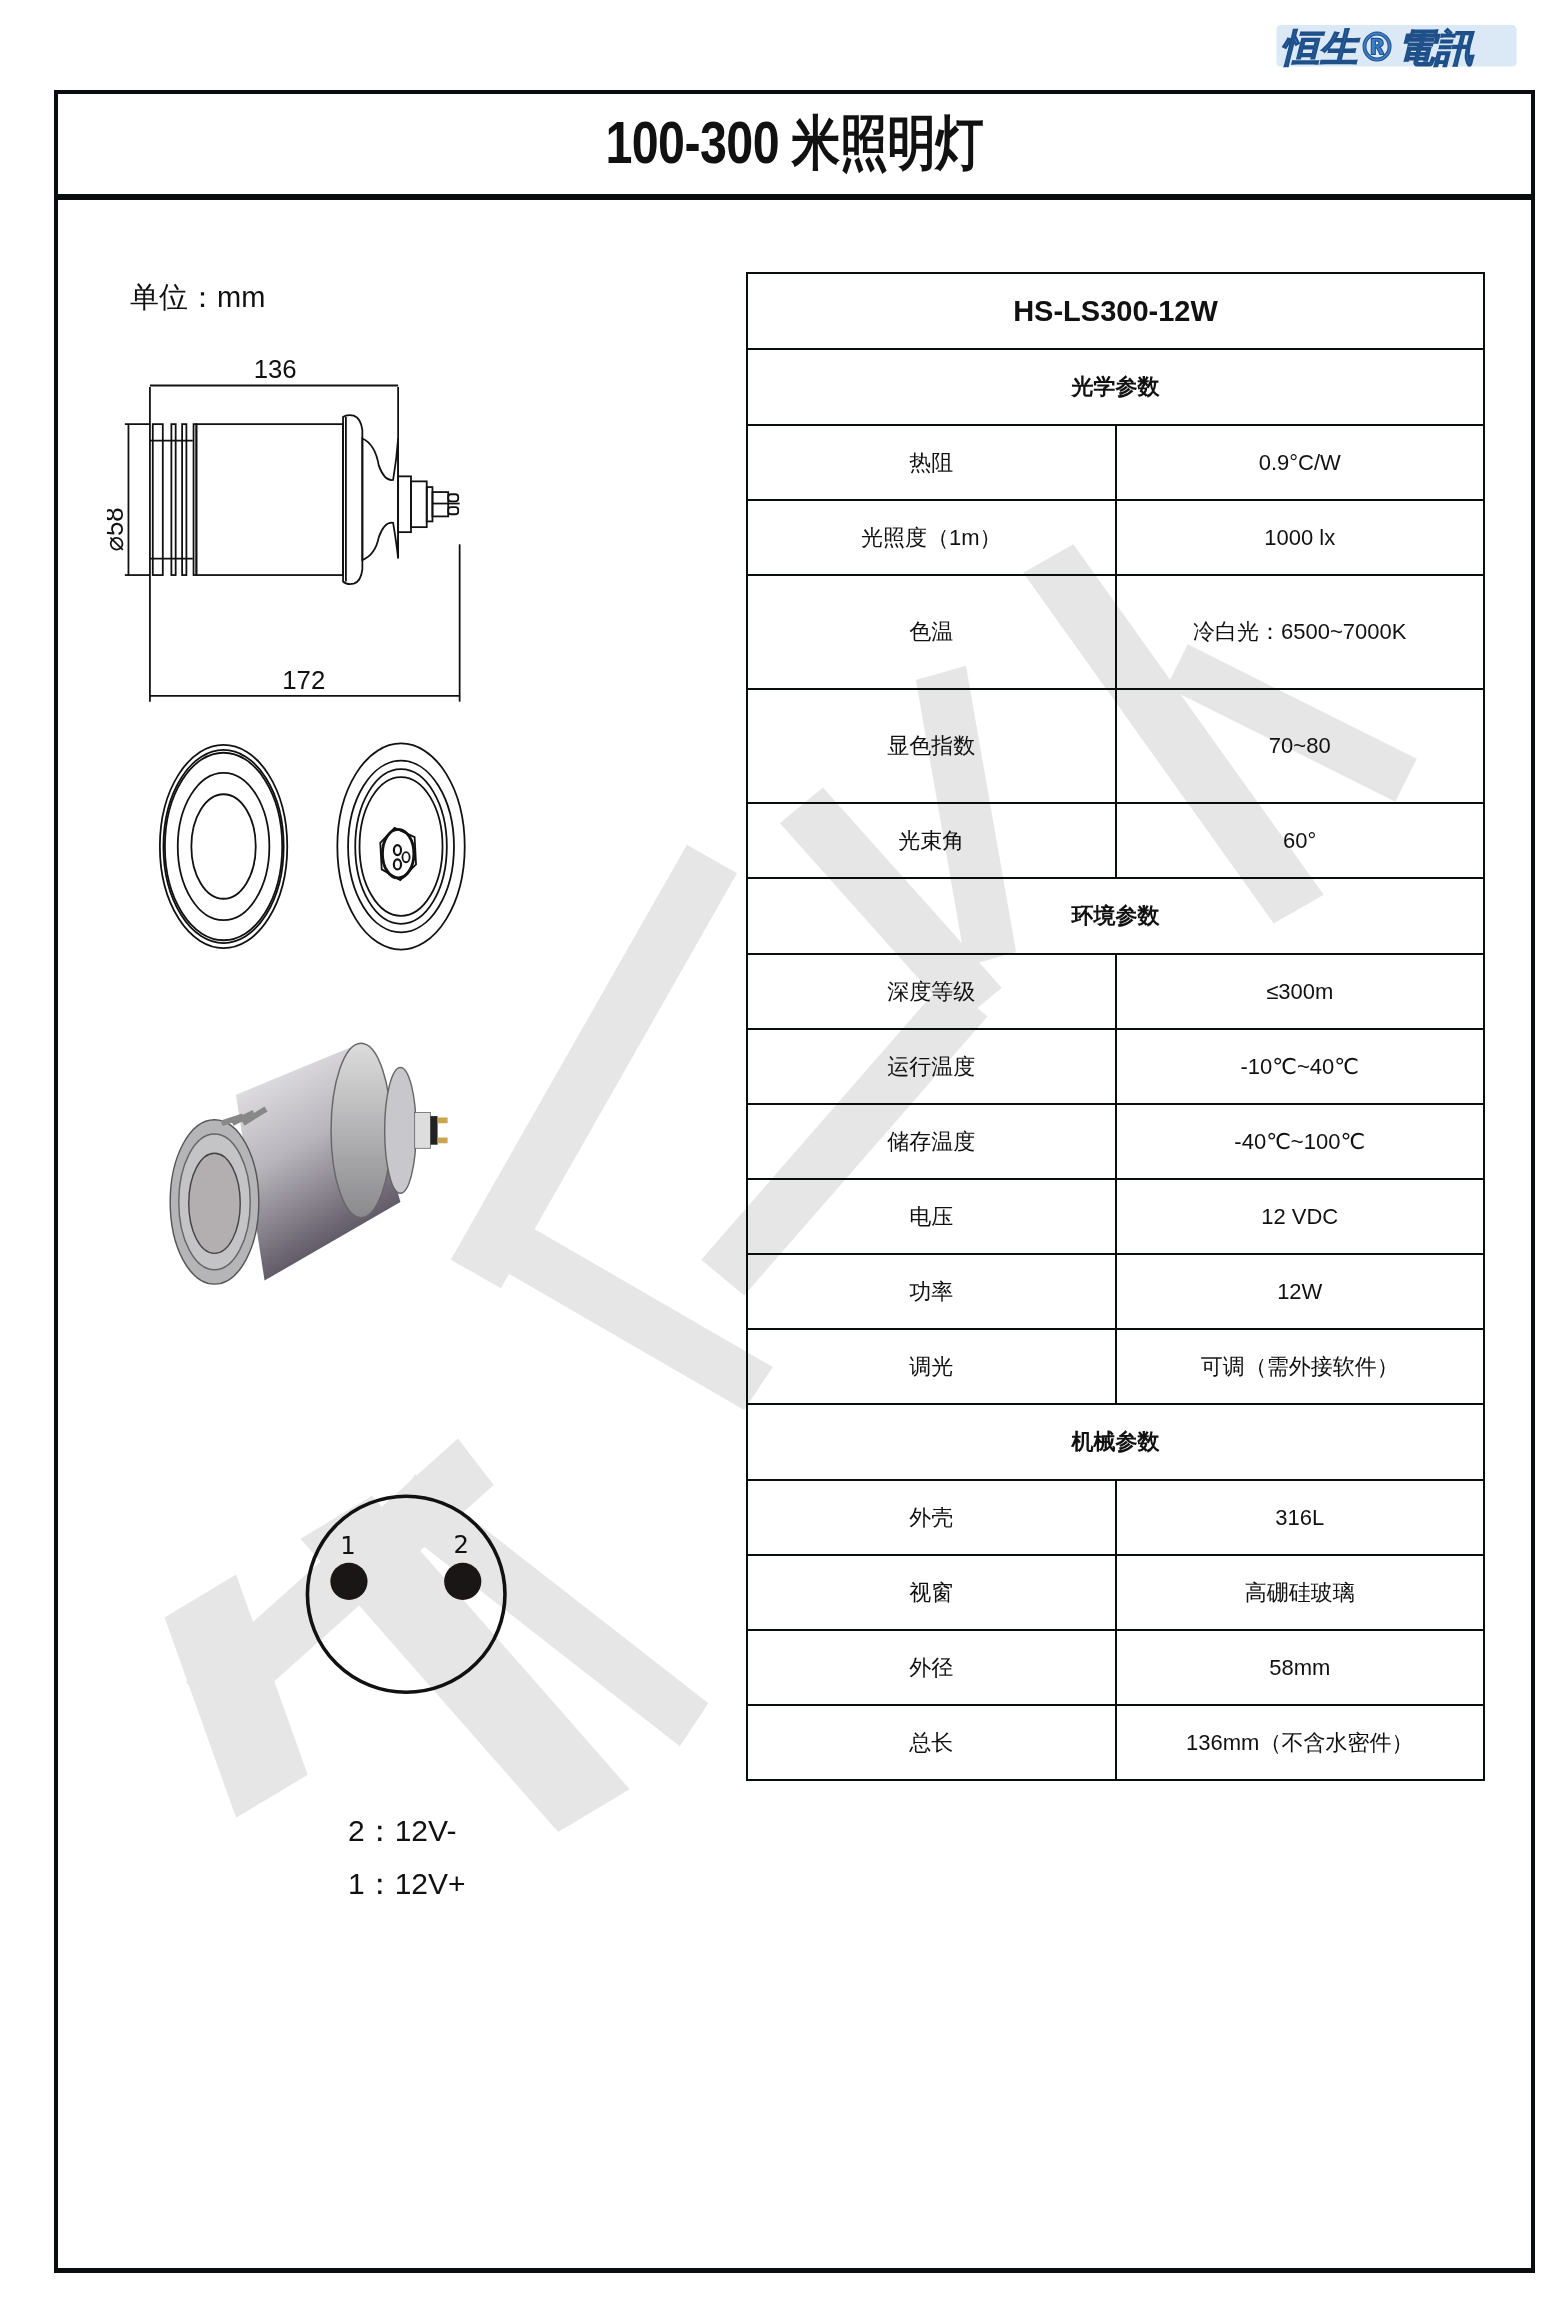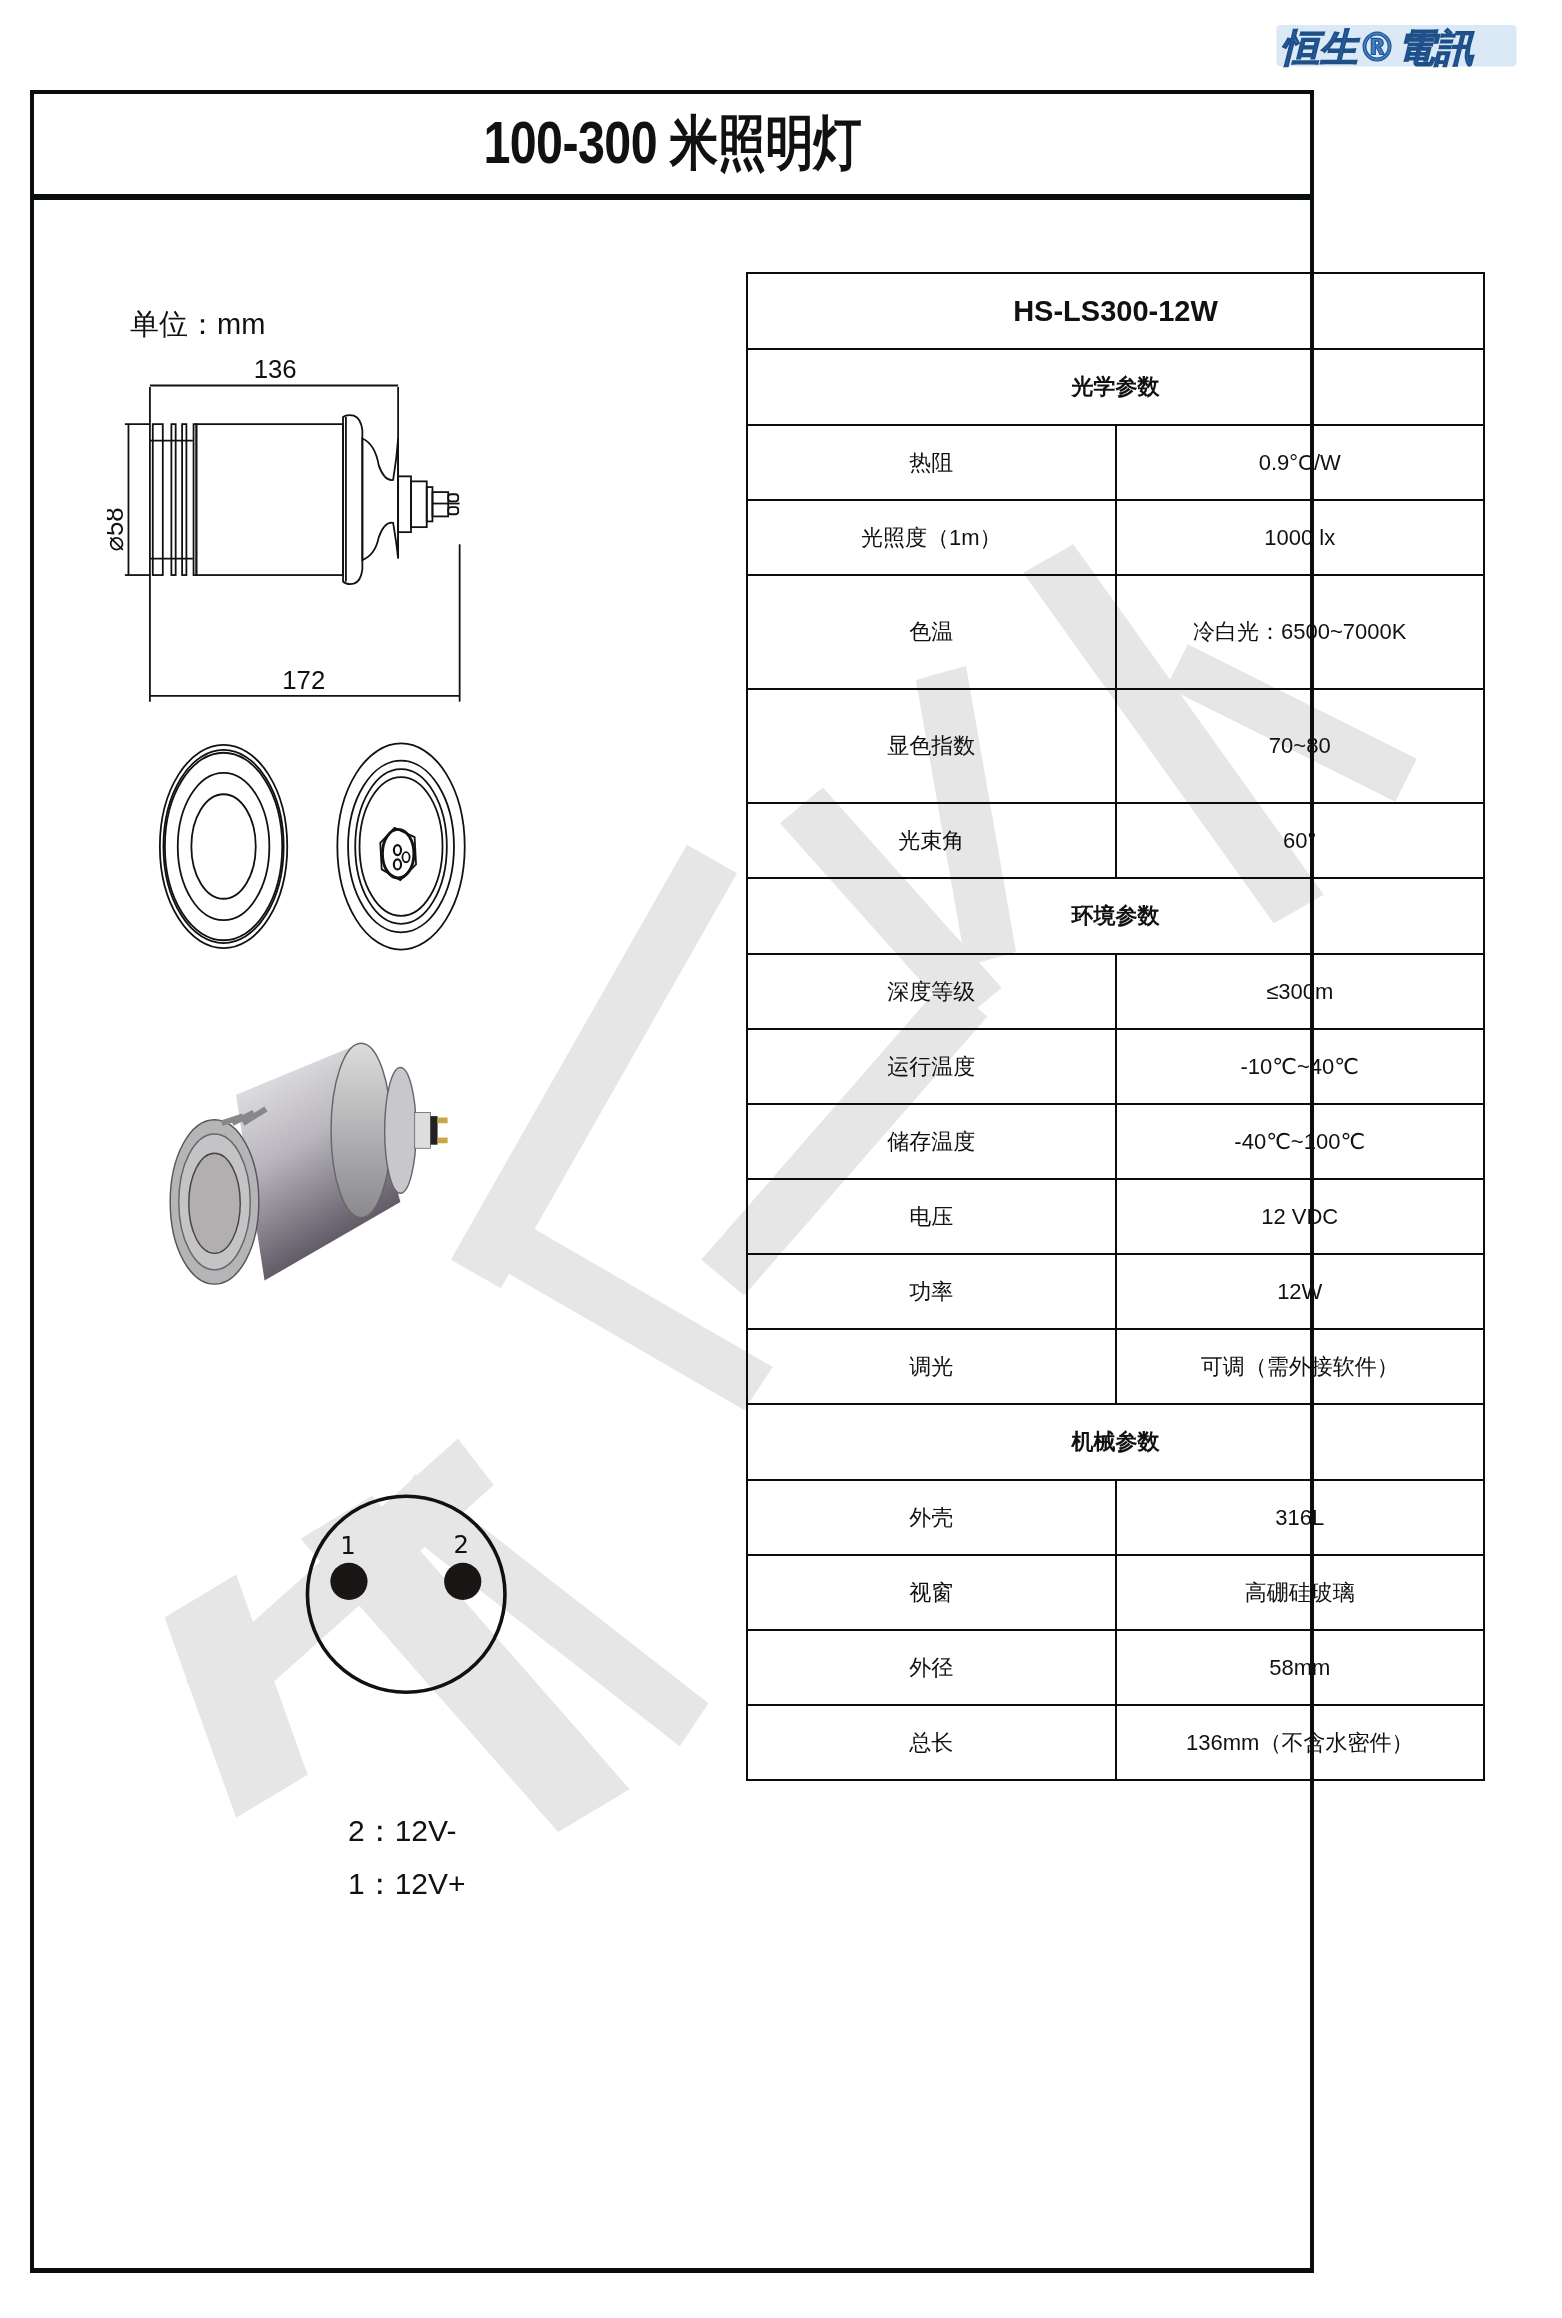--- a/index.html
+++ b/index.html
@@ -1,27 +1,27 @@
 <!DOCTYPE html>
 <html style="font-size:11.5px"><head>
 <meta charset="utf-8">
 <style>
   html, body { margin: 0; padding: 0; background: #ffffff; }
   body { width: 1562px; height: 2319px; position: relative; overflow: hidden;
          font-family: "DejaVu Sans", "Liberation Sans", sans-serif; color: #111; }
   .logo { position: absolute; left: 1275px; top: 18.6px; width: 243px; height: 52px; font-style: italic; }
-  .frame { position: absolute; left: 30px; top: 90px; width: 1284px; height: 2183px;
+  .frame { position: absolute; left: 54px; top: 90px; width: 1481px; height: 2183px;
            border: 4.3px solid #0a0d0e; border-bottom-width: 5.7px; box-sizing: border-box; padding-left: 38px; }
   .title-band { position: absolute; left: 0; top: 0; right: 0; height: 100px;
                 border-bottom: 6.4px solid #0a0d0e; display: flex; align-items: center; justify-content: center; }
   .title { font-size: 59px; font-weight: bold; letter-spacing: -0.7px;
            font-family: "Liberation Sans", "DejaVu Sans", sans-serif; transform: scaleX(0.82); }
   .watermark { position: absolute; left: 0; top: 0; width: 1562px; height: 2319px; pointer-events: none; }
   .unit-label { position: absolute; left: 130px; top: 278px; font-size: 29px;
-                font-family: "Liberation Sans", sans-serif; margin-top: 27px; }
+                font-family: "Liberation Sans", sans-serif; }
   .drawing { position: absolute; }
   .pin-legend { position: absolute; left: 348px; font-size: 30px; font-family: "Liberation Sans", sans-serif; }
   .spec-table { position: absolute; left: 746px; top: 272px; width: 739px;
                 border-collapse: collapse; table-layout: fixed; background: transparent; border-radius: 13px; }
   .spec-table td { border: 2.9px solid #0a0d0e; text-align: center; vertical-align: middle;
                    font-size: 22px; font-family: "Liberation Sans", "DejaVu Sans", sans-serif; padding: 0; }
   .spec-table td.col-label { width: 50%; }
   .spec-table tr.model td { height: 74px; font-weight: bold; font-size: 29px; }
   .spec-table tr.section td { height: 74px; font-weight: bold; }
   .spec-table tr.row td { height: 73px; }

